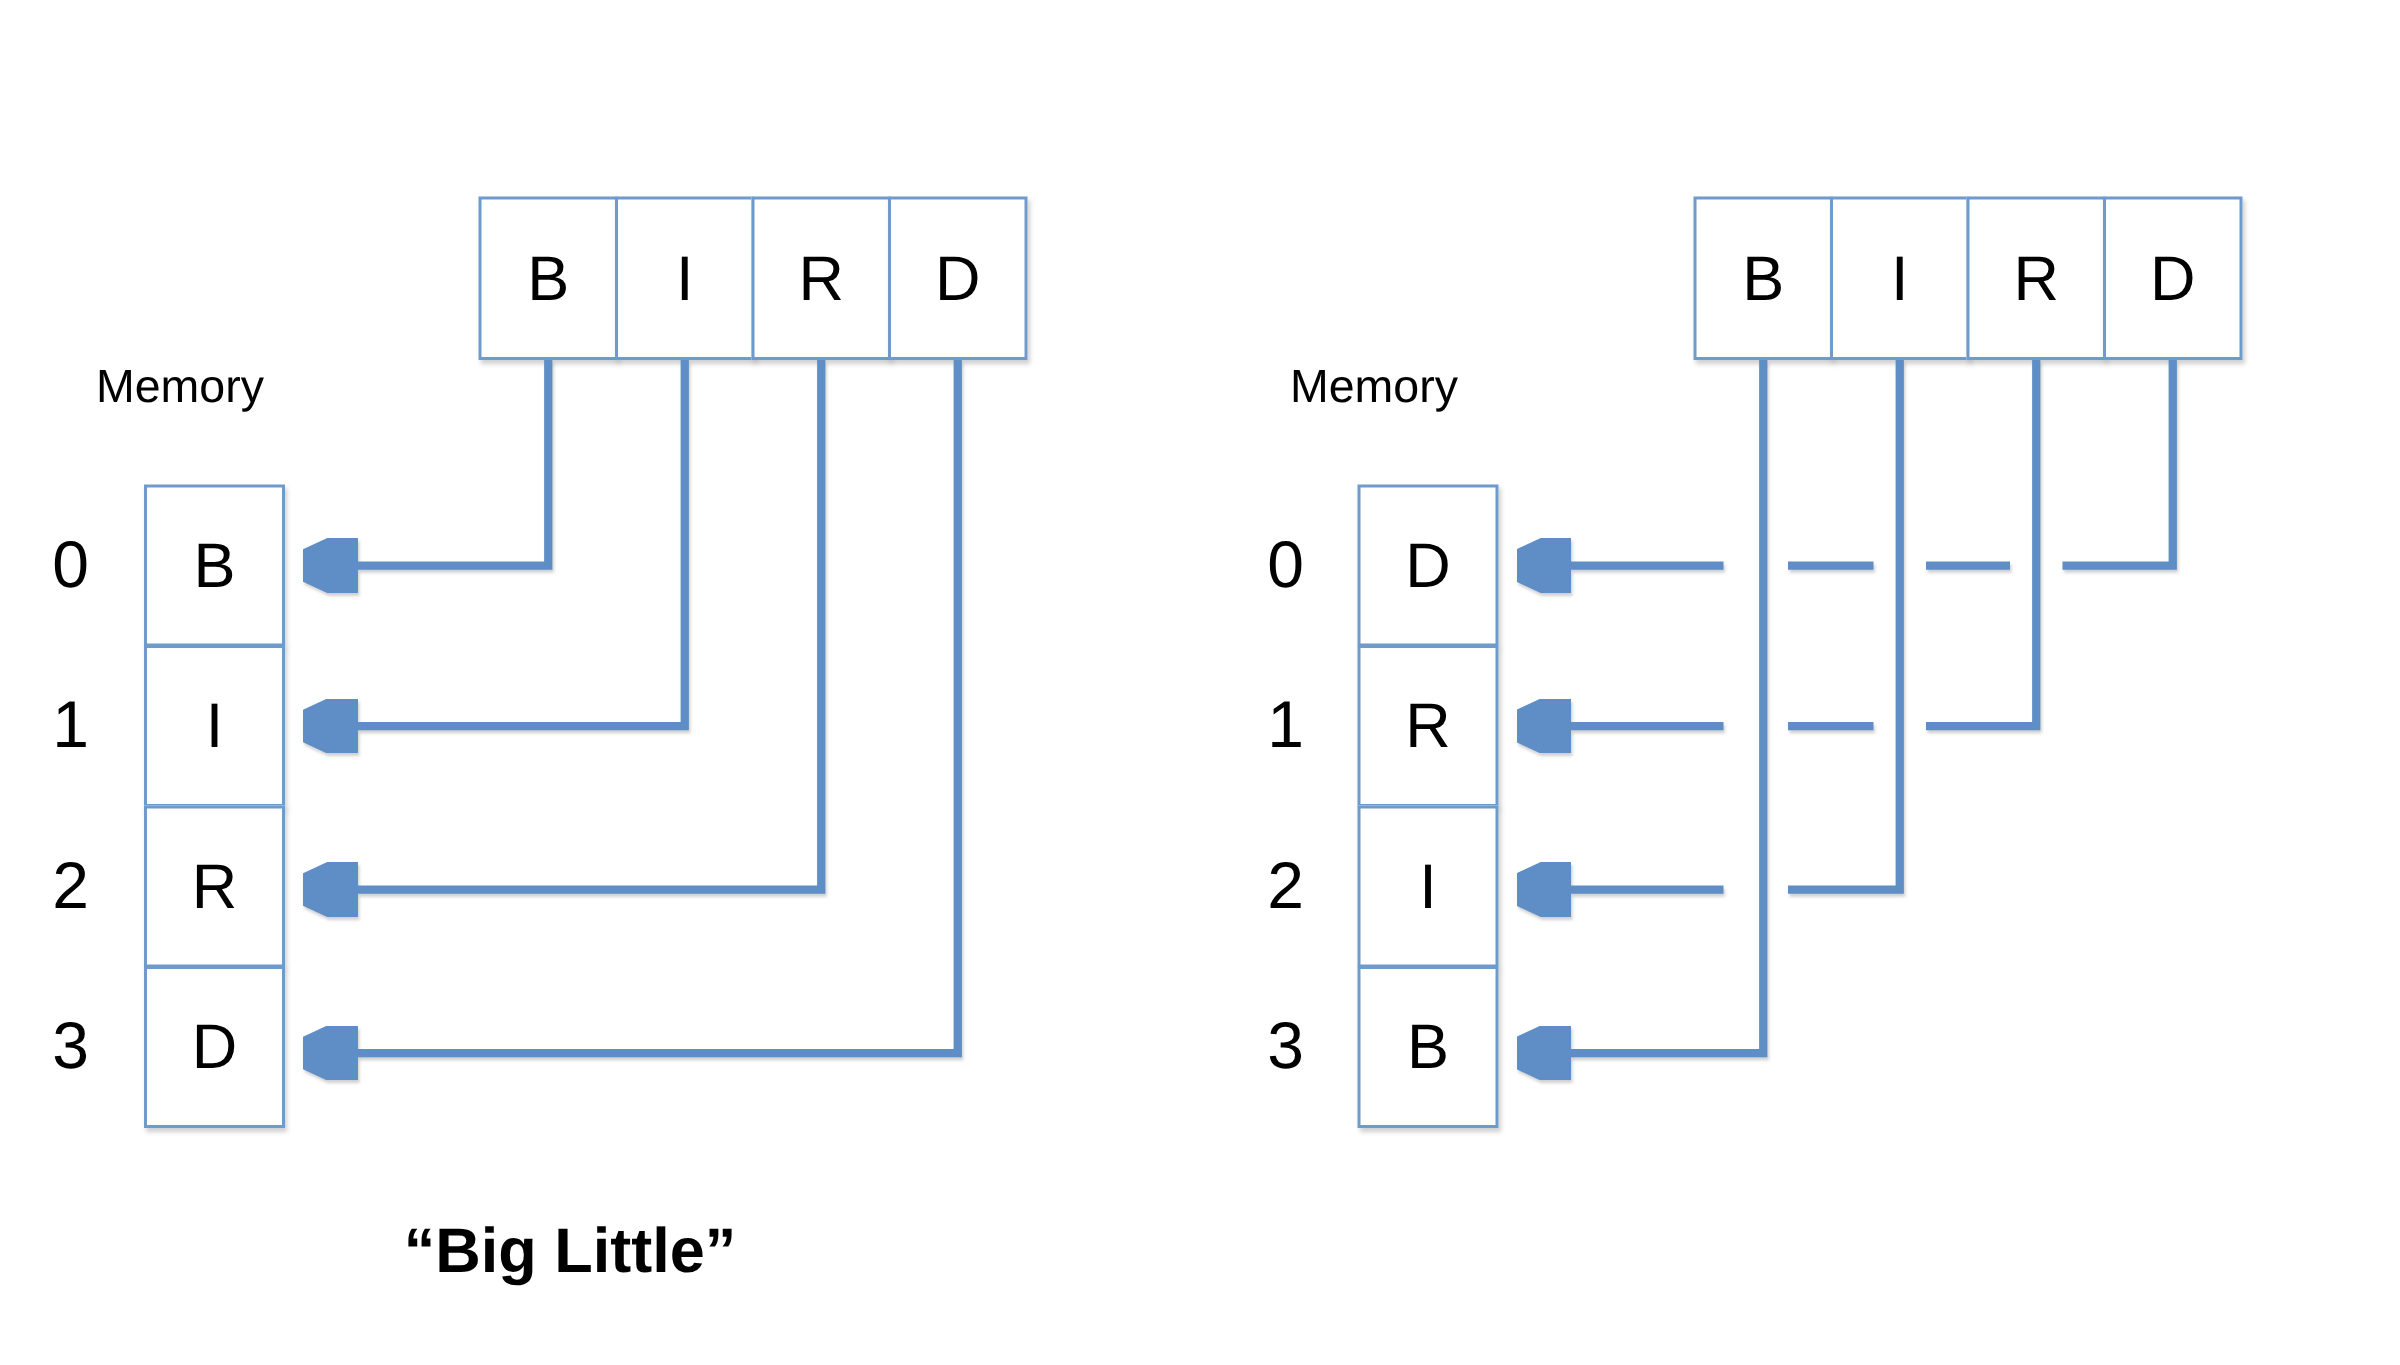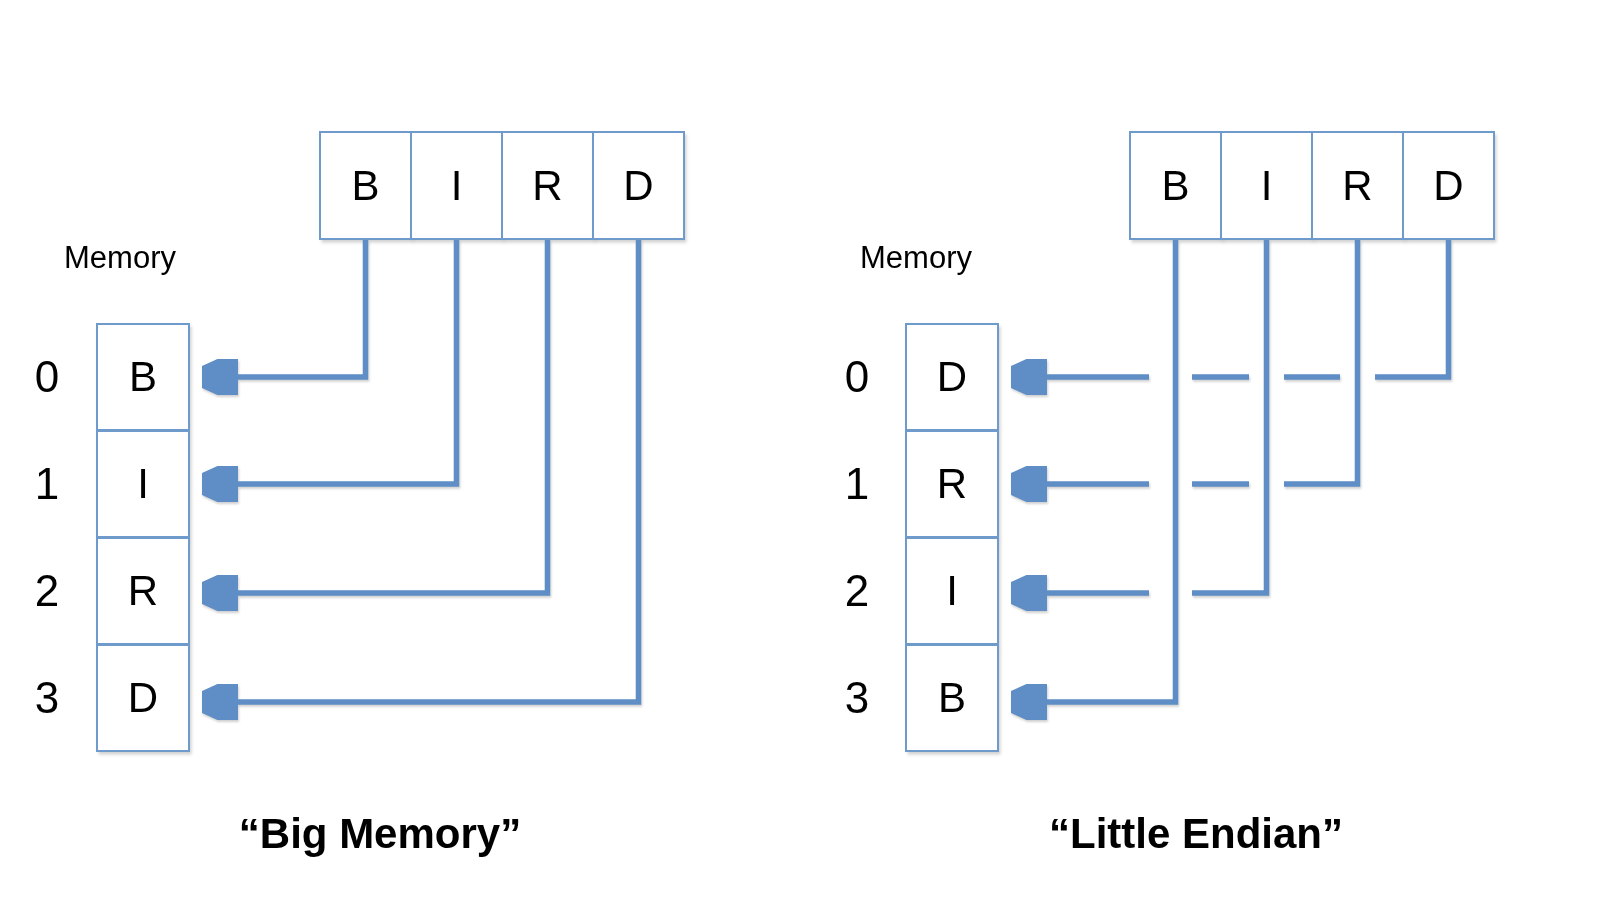--- a/index.html
+++ b/index.html
@@ -100,21 +100,21 @@
     <div class="mem-cell" style="left:96px;top:644px;">
         <span>D</span>
       </div>
   </div>
 
   <div class="addr" style="left:20px;top:347px;">0</div>
   <div class="addr" style="left:20px;top:454px;">1</div>
   <div class="addr" style="left:20px;top:561px;">2</div>
   <div class="addr" style="left:20px;top:668px;">3</div>
 
-  <div class="caption" style="left:170px;top:810px;">“Big Memory”</div>
+  <div class="caption" style="left:170px;top:810px;">“Big Little”</div>
 </div>
 
 <div class="abs" style="left:800px;top:0;width:800px;height:910px;">
 
   <div>
     <div class="reg-cell" style="left:329px;top:131px;">
         <span>B</span>
       </div>
     <div class="reg-cell" style="left:420px;top:131px;">
         <span>I</span>
@@ -142,21 +142,20 @@
     <div class="mem-cell" style="left:105px;top:644px;">
         <span>B</span>
       </div>
   </div>
 
   <div class="addr" style="left:30px;top:347px;">0</div>
   <div class="addr" style="left:30px;top:454px;">1</div>
   <div class="addr" style="left:30px;top:561px;">2</div>
   <div class="addr" style="left:30px;top:668px;">3</div>
 
-  <div class="caption" style="left:986px;top:810px;margin-left:-800px;left:986px;">“Little Endian”</div>
 </div>
 
 <svg id="connector-layer" viewBox="0 0 1600 910" xmlns="http://www.w3.org/2000/svg">
   <defs>
     <marker id="arrowhead" markerWidth="6.6" markerHeight="6.6" viewBox="0 0 10 10" refX="9.5" refY="5" orient="auto">
       <path d="M10,5 L0,0.4 L2.6,5 L0,9.6 Z" fill="#5e8ec5" stroke="none"></path>
     </marker>
   </defs>
 
   <path d="M365.5,240 V377 H204" marker-end="url(#arrowhead)"></path>

